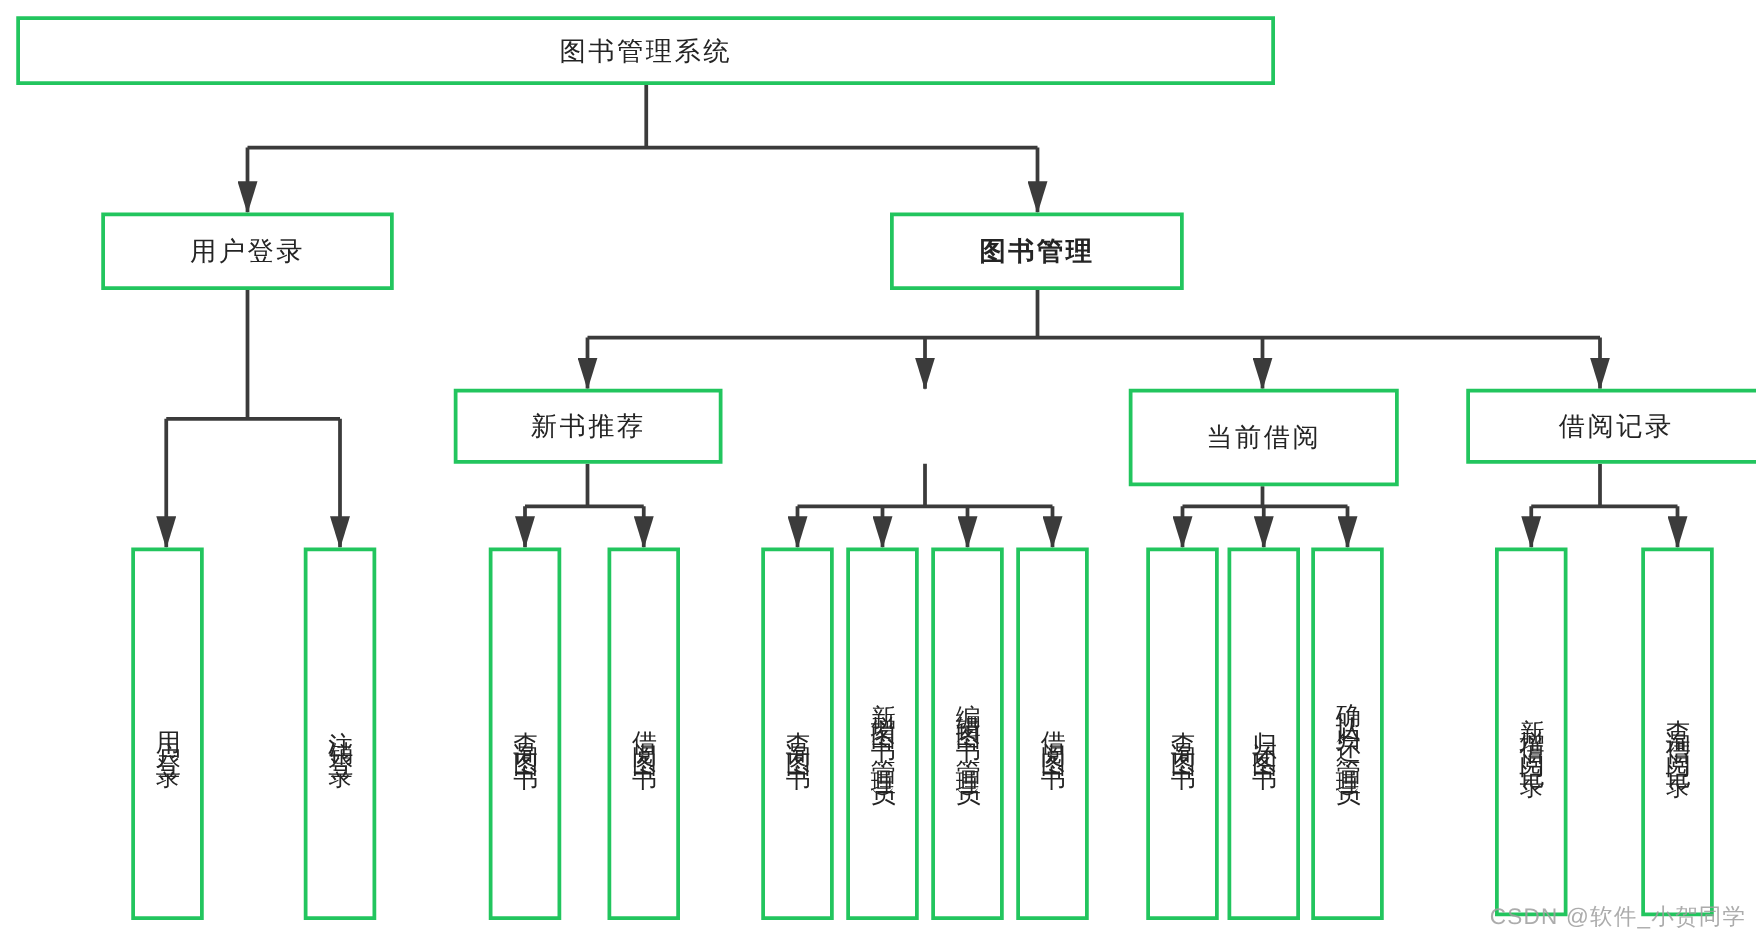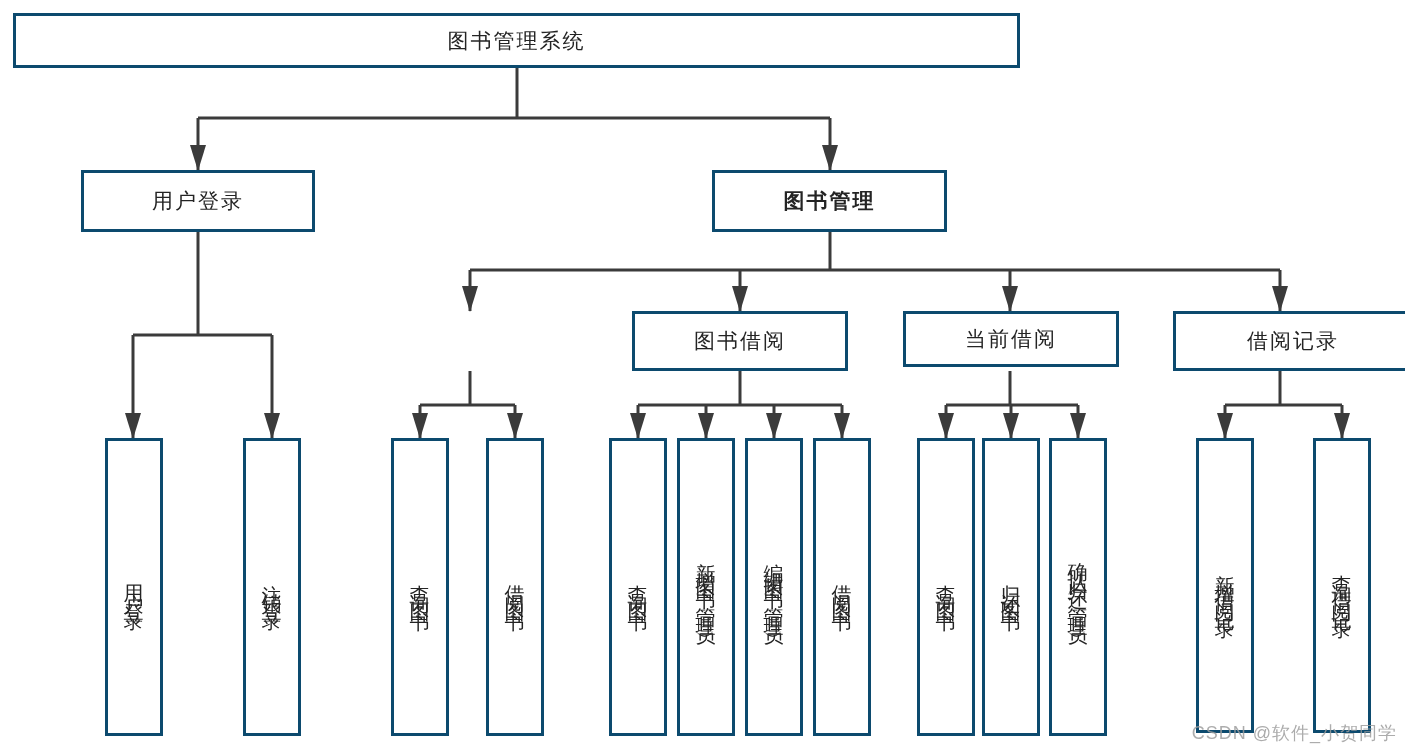--- a/index.html
+++ b/index.html
@@ -14,21 +14,21 @@
   }
   .wires {
     position: absolute;
     left: 0; top: 0;
     width: 1405px; height: 747px;
   }
   .node {
     position: absolute;
     box-sizing: border-box;
     background: #ffffff;
-    border: 3px solid #0c4a6e;
+    border: 3px solid #22c55e;
     display: flex;
     align-items: center;
     justify-content: center;
     font-size: 21px;
     letter-spacing: 2px;
     white-space: nowrap;
   }
   .leaf {
     border-width: 3px;
   }
@@ -121,24 +121,24 @@
     <span>图书管理系统</span>
   </div>
 
   <div class="node" style="left:81px; top:170px; width:234px; height:62px;">
     <span>用户登录</span>
   </div>
   <div class="node" style="left:712px; top:170px; width:235px; height:62px;font-weight:bold;">
     <span>图书管理</span>
   </div>
 
-  <div class="node" style="left:632px; top:311px; width:216px; height:60px;">
-    <span>图书借阅</span>
+  <div class="node" style="left:363px; top:311px; width:215px; height:60px;">
+    <span>新书推荐</span>
   </div>
-  <div class="node" style="left:903px; top:311px; width:216px; height:56px;">
+  <div class="node" style="left:903px; top:311px; width:216px; height:78px;">
     <span>当前借阅</span>
   </div>
   <div class="node" style="left:1173px; top:311px; width:240px; height:60px;">
     <span>借阅记录</span>
   </div>
 
   <div class="node leaf" style="left:105px; top:438px; width:58px; height:298px;">
     <span>用户登录</span>
   </div>
   <div class="node leaf" style="left:243px; top:438px; width:58px; height:298px;">

